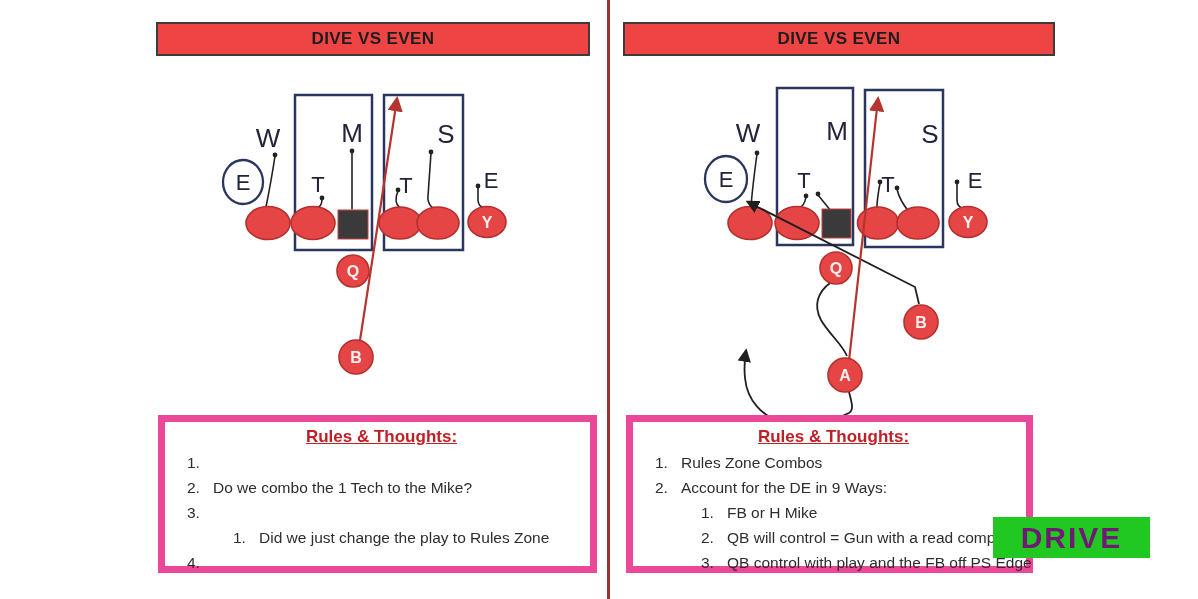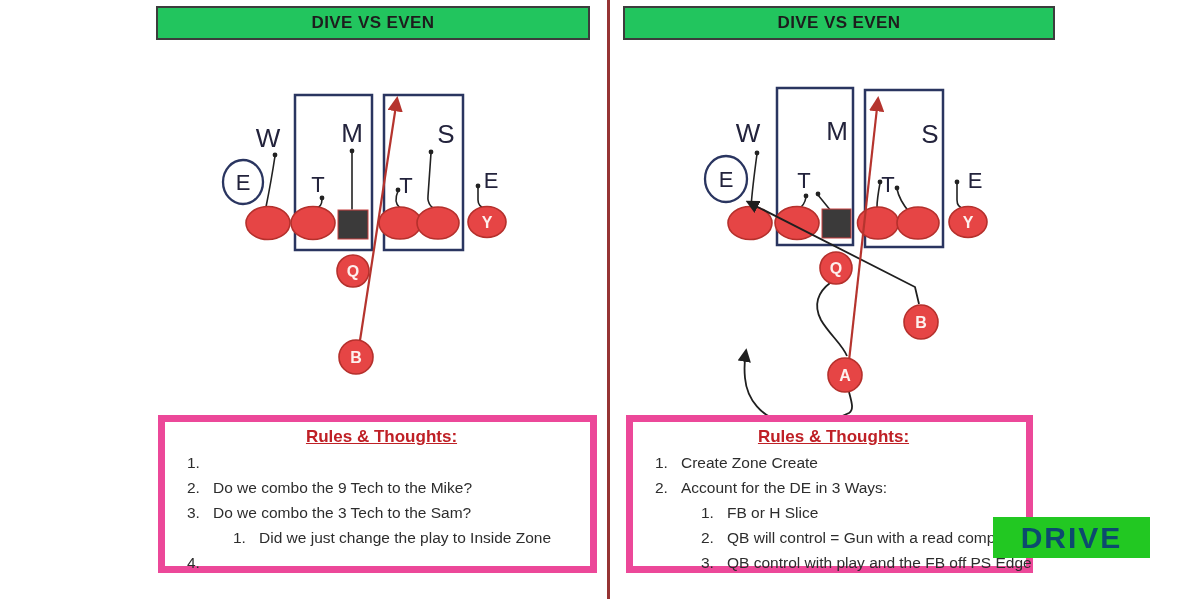--- a/index.html
+++ b/index.html
@@ -1,38 +1,38 @@
 <!DOCTYPE html>
 <html><head>
 <meta charset="utf-8">
 <style>
   html,body{margin:0;padding:0;background:#ffffff;}
   .canvas{position:relative;width:1198px;height:599px;background:#ffffff;overflow:hidden;
           font-family:"Liberation Sans",sans-serif;}
   .divider{position:absolute;left:607px;top:0;width:3px;height:599px;background:#963434;}
-  .titlebar{position:absolute;top:6px;height:34px;background:#22c55e;border:2px solid #3c3c3c;
+  .titlebar{position:absolute;top:22px;height:34px;background:#ef4444;border:2px solid #3c3c3c;
             box-sizing:border-box;display:flex;align-items:center;justify-content:center;
             font-size:17px;font-weight:bold;color:#1d1d1d;letter-spacing:.4px;}
   .titlebar.left{left:156px;width:434px;}
   .titlebar.right{left:623px;width:432px;}
   .diagram{position:absolute;top:55px;}
   .diagram.left{left:140px;width:470px;height:375px;}
   .diagram.right{left:612px;width:586px;height:375px;}
   .rulesbox{position:absolute;top:415px;background:#fff;border:7px solid #ec4899;
             box-sizing:border-box;padding-top:4px;padding-left:8px;}
   .rulesbox.left{left:158px;width:439px;height:158px;}
   .rulesbox.right{left:626px;width:407px;height:158px;}
   .rules-title{text-align:center;color:#bf2026;font-weight:bold;text-decoration:underline;
                font-size:17px;height:24px;line-height:22px;}
   .rule-row{display:flex;align-items:center;height:25px;padding-left:14px;font-size:15.5px;
             color:#2d2d2d;white-space:nowrap;}
   .rule-row .num{flex:0 0 26px;}
   .rule-row.nested{padding-left:60px;}
   .logo{position:absolute;left:993px;top:517px;width:157px;height:41px;background:#22c822;
-        display:flex;align-items:center;justify-content:center;color:#0c4a6e;font-weight:800;
+        display:flex;align-items:center;justify-content:center;color:#701a75;font-weight:800;
         font-size:30px;letter-spacing:2px;z-index:5;}
   svg text{font-family:"Liberation Sans",sans-serif;}
   .def-label{fill:#23233c;font-size:26px;}
   .def-label.small{font-size:22px;}
   .player-letter{fill:#fdf0ee;font-size:16px;font-weight:bold;text-anchor:middle;}
 </style>
 </head>
 <body>
 
 <div class="canvas">
@@ -99,29 +99,28 @@
     <text x="491" y="188" text-anchor="middle" class="def-label small">E</text>
   </svg>
 
   <div class="rulesbox left">
     <div class="rules-title">Rules &amp; Thoughts:</div>
     <div class="rule-row">
       <span class="num">1.</span>
     </div>
     <div class="rule-row">
       <span class="num">2.</span>
-      <span class="txt">Do we combo the 9 Tech to the Mike?</span>
+      <span class="txt">Do we combo the 1 Tech to the Mike?</span>
     </div>
     <div class="rule-row">
       <span class="num">3.</span>
-      <span class="txt">Do we combo the 3 Tech to the Sam?</span>
-    </div>
-    <div class="rule-row nested">
-      <span class="num">1.</span>
-      <span class="txt">Did we just change the play to Inside Zone</span>
+    </div>
+    <div class="rule-row nested">
+      <span class="num">1.</span>
+      <span class="txt">Did we just change the play to Rules Zone</span>
     </div>
     <div class="rule-row">
       <span class="num">4.</span>
     </div>
   </div>
 
   <div class="titlebar right">
     <span>DIVE VS EVEN</span>
   </div>
 
@@ -186,29 +185,29 @@
     <text x="930" y="143" text-anchor="middle" class="def-label">S</text>
     <text x="804" y="188" text-anchor="middle" class="def-label small">T</text>
     <text x="888" y="192" text-anchor="middle" class="def-label small">T</text>
     <text x="975" y="188" text-anchor="middle" class="def-label small">E</text>
   </svg>
 
   <div class="rulesbox right">
     <div class="rules-title">Rules &amp; Thoughts:</div>
     <div class="rule-row">
       <span class="num">1.</span>
-      <span class="txt">Create Zone Create</span>
+      <span class="txt">Rules Zone Combos</span>
     </div>
     <div class="rule-row">
       <span class="num">2.</span>
-      <span class="txt">Account for the DE in 3 Ways:</span>
-    </div>
-    <div class="rule-row nested">
-      <span class="num">1.</span>
-      <span class="txt">FB or H Slice</span>
+      <span class="txt">Account for the DE in 9 Ways:</span>
+    </div>
+    <div class="rule-row nested">
+      <span class="num">1.</span>
+      <span class="txt">FB or H Mike</span>
     </div>
     <div class="rule-row nested">
       <span class="num">2.</span>
       <span class="txt">QB will control = Gun with a read compon</span>
     </div>
     <div class="rule-row nested">
       <span class="num">3.</span>
       <span class="txt">QB control with play and the FB off PS Edge</span>
     </div>
   </div>

